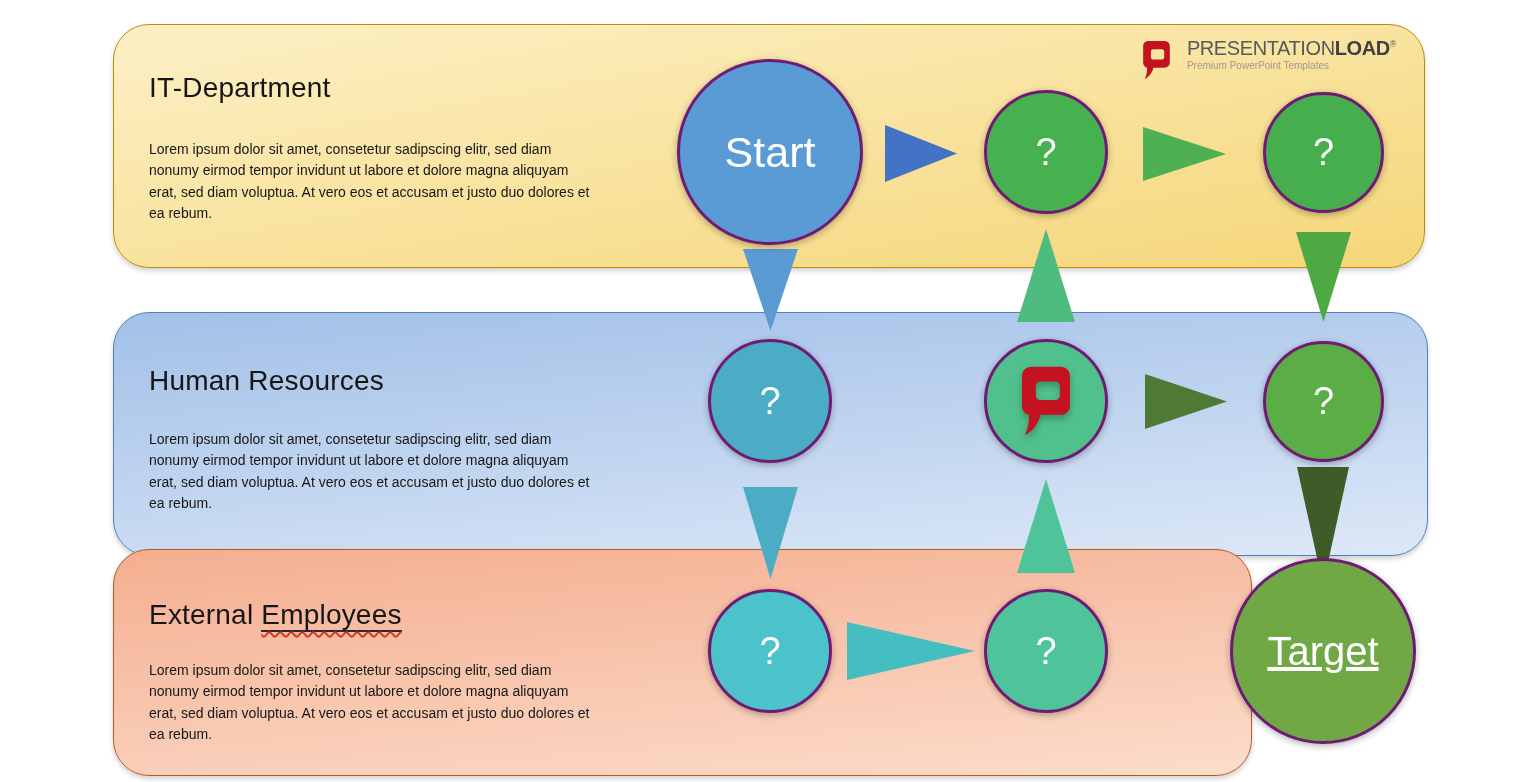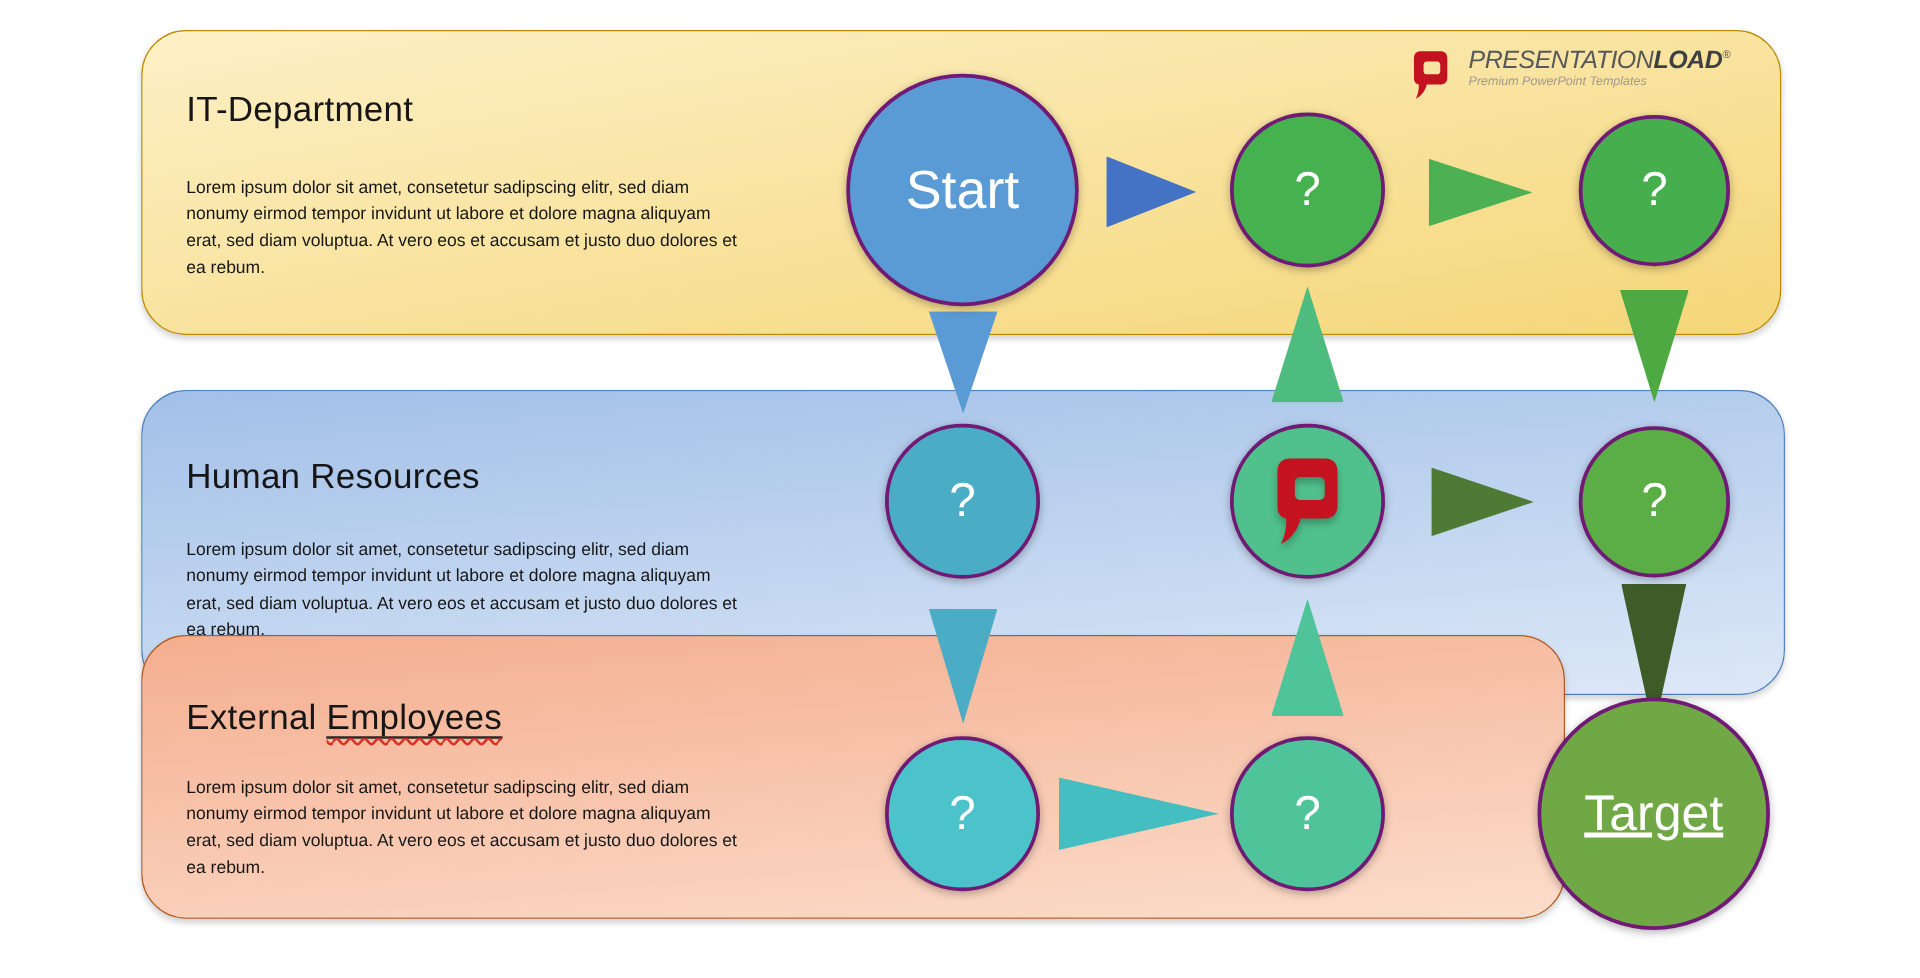--- a/index.html
+++ b/index.html
@@ -5,37 +5,37 @@
   * { margin:0; padding:0; box-sizing:border-box; }
   html,body { width:1536px; height:782px; background:#ffffff; font-family:"Liberation Sans", sans-serif; overflow:hidden; }
   .slide { position:relative; width:1536px; height:782px; background:#ffffff; }
 
   
   .band { position:absolute; border-radius:36px; box-shadow:0 3px 5px rgba(0,0,0,0.18); }
   .band-it  { left:113px; top:24px;  width:1312px; height:244px;
               background:linear-gradient(170deg,#FCF0C6 0%,#F5D678 100%); border:1.5px solid #BC8C00; }
   .band-hr  { left:113px; top:283px; width:1315px; height:244px;
               background:linear-gradient(175deg,#A2C0E8 0%,#DDE8F7 100%); border:1.5px solid #4F81BD;margin-top:29px; }
-  .band-ext { left:113px; top:508px; width:1139px; height:227px;
+  .band-ext { left:113px; top:549px; width:1139px; height:227px;
               background:linear-gradient(175deg,#F4AE8F 0%,#FCDDCB 100%); border:1.5px solid #B35A22; }
 
   .band-title { position:absolute; left:35px; font-size:28px; color:#161616; letter-spacing:0.2px; }
   .band-it  .band-title { top:47px; }
   .band-hr  .band-title { top:52px; }
   .band-ext .band-title { top:49px; }
   .band-body { position:absolute; left:35px; width:448px; font-size:14px; line-height:1.53; color:#161616; }
   .band-it  .band-body { top:114px; }
   .band-hr  .band-body { top:116px; }
   .band-ext .band-body { top:110px; }
 
   .spellcheck { text-decoration:underline wavy #D93025; text-decoration-thickness:1.5px; text-underline-offset:7px; }
   .solid-underline { border-bottom:2px solid #2a2a2a; }
 
   
-  .logo { position:absolute; right:40px; top:12px; display:flex; align-items:flex-start; gap:16px;font-style:italic; }
+  .logo { position:absolute; right:28px; top:12px; display:flex; align-items:flex-start; gap:16px; }
   .logo-icon { width:29px; height:40px; margin-top:3px; }
   .logo-textcol { display:flex; flex-direction:column; }
   .logo-brand { font-size:20px; letter-spacing:-0.4px; color:#57585A; line-height:1.1; white-space:nowrap; }
   .logo-brand .bold { font-weight:bold; color:#3E3F41; }
   .logo-reg { font-size:9px; vertical-align:super; color:#57585A; }
   .logo-tagline { font-size:10px; color:#A5988C; margin-top:1px; }
 
   
   .node { position:absolute; border-radius:50%; border:3px solid #701a75;
           box-shadow:0 2px 7px rgba(0,0,0,0.30); display:flex; align-items:center; justify-content:center;

